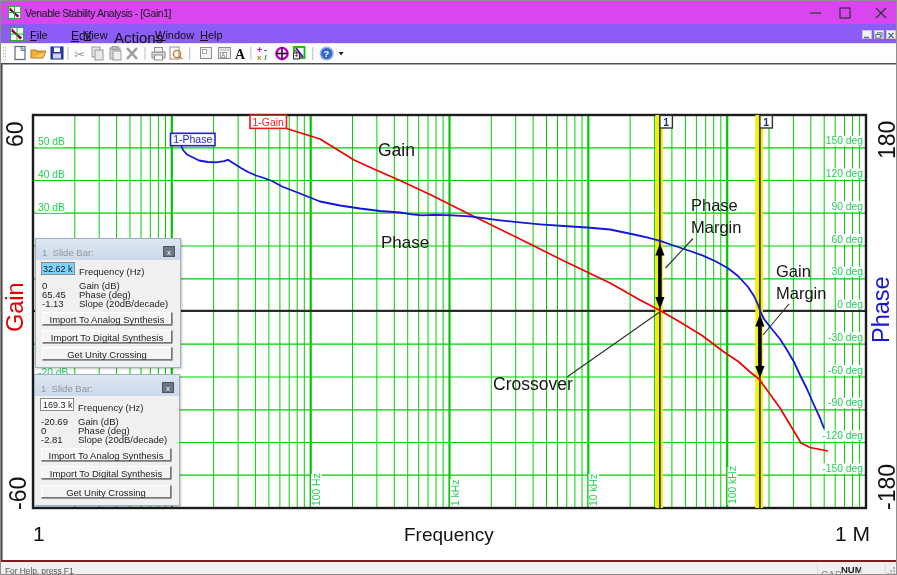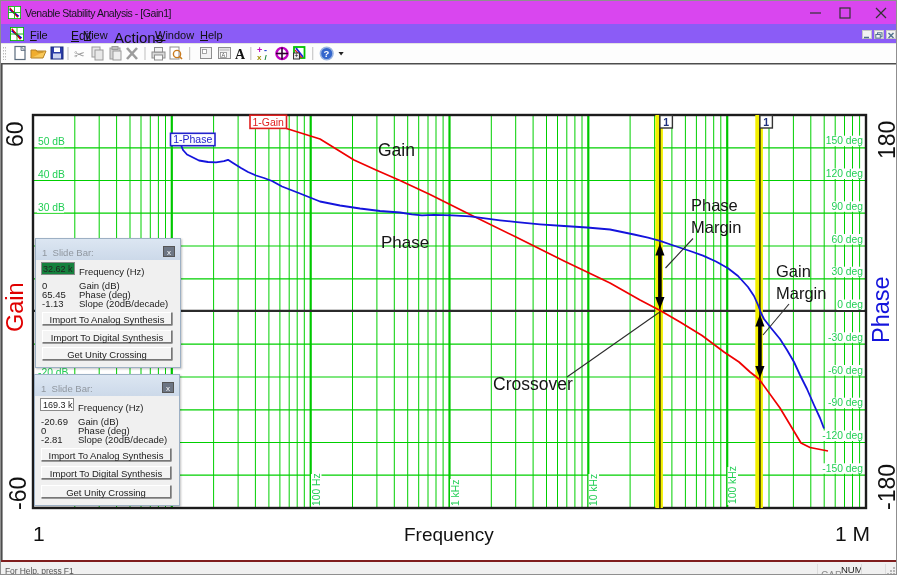--- a/index.html
+++ b/index.html
@@ -149,21 +149,21 @@
 <text transform="translate(889,343) rotate(-90)" font-size="23.5" fill="#1414dc">Phase</text>
 <text x="33" y="541" font-size="21" fill="#111">1</text>
 <text x="404" y="541" font-size="19" fill="#111">Frequency</text>
 <text x="835" y="541" font-size="21" fill="#111">1 M</text>
 </svg>
 <div style="position:absolute;left:35px;top:238px;width:146px;height:130px;background:#f0f0f0;border:1px solid #9db0c4;box-shadow:1px 1px 2px rgba(0,0,0,.25);z-index:5;font-family:'Liberation Sans',sans-serif">
 <div style="position:absolute;left:0;top:0;right:0;height:21px;background:linear-gradient(#dce6f2,#ccd9e9)">
 <span style="position:absolute;left:6px;top:8px;font-size:9.5px;color:#90979f">1&nbsp; Slide Bar:</span>
 <span style="position:absolute;right:5px;top:7px;width:12px;height:11px;background:#6d7684;color:#fff;font-size:8px;text-align:center;line-height:11px;border:1px solid #555">x</span>
 </div>
-<div style="position:absolute;left:5px;top:23px;width:34px;height:13px;background:#15803d;border:1px solid #8a8a8a;font-size:9px;white-space:nowrap;overflow:hidden;color:#222;padding-left:1px;line-height:12px">32.62 k</div>
+<div style="position:absolute;left:5px;top:23px;width:34px;height:13px;background:#7dd3fc;border:1px solid #8a8a8a;font-size:9px;white-space:nowrap;overflow:hidden;color:#222;padding-left:1px;line-height:12px">32.62 k</div>
 <span style="position:absolute;left:43px;top:27px;font-size:9.5px;color:#222">Frequency (Hz)</span>
 <span style="position:absolute;left:6px;top:41px;font-size:9.5px;color:#222">0</span>
     <span style="position:absolute;left:43px;top:41px;font-size:9.5px;color:#222">Gain (dB)</span>
 <span style="position:absolute;left:6px;top:50px;font-size:9.5px;color:#222">65.45</span>
     <span style="position:absolute;left:43px;top:50px;font-size:9.5px;color:#222">Phase (deg)</span>
 <span style="position:absolute;left:6px;top:59px;font-size:9.5px;color:#222">-1.13</span>
     <span style="position:absolute;left:43px;top:59px;font-size:9.5px;color:#222">Slope (20dB/decade)</span>
 <div style="position:absolute;left:6px;top:73px;width:130px;height:13px;background:#f4f4f4;border:1px solid #777;border-top-color:#fff;border-left-color:#fff;box-shadow:0.5px 0.5px 0 #444;font-size:9.5px;text-align:center;line-height:13px;color:#222">Import To Analog Synthesis</div>
 <div style="position:absolute;left:6px;top:91px;width:130px;height:13px;background:#f4f4f4;border:1px solid #777;border-top-color:#fff;border-left-color:#fff;box-shadow:0.5px 0.5px 0 #444;font-size:9.5px;text-align:center;line-height:13px;color:#222">Import To Digital Synthesis</div>
 <div style="position:absolute;left:6px;top:108px;width:130px;height:13px;background:#f4f4f4;border:1px solid #777;border-top-color:#fff;border-left-color:#fff;box-shadow:0.5px 0.5px 0 #444;font-size:9.5px;text-align:center;line-height:13px;color:#222">Get Unity Crossing</div>
@@ -315,21 +315,21 @@
         <circle cx="325.7" cy="9.5" r="6.3" fill="#3366cc" stroke="#9ab4e0" stroke-width="1.6"></circle>
         <text x="322.6" y="13" font-size="9.5" fill="#fff" font-weight="bold">?</text>
       </g>
 <path d="M337.5 8 h5.2 l-2.6 3.4 z" fill="#222"></path>
 </svg>
 </div>
 
 <div style="position:absolute;left:0;top:560px;width:897px;height:15px;background:#f0f0f0;border-top:2px solid #7f1d1d;z-index:10;font-size:11px;color:#444">
 <span style="position:absolute;left:5px;top:4px;font-size:8.5px;letter-spacing:-0.1px;color:#555">For Help, press F1</span>
 <span style="position:absolute;left:821px;top:8px;color:#8a8a8a;font-size:10px">CAP</span>
-<span style="position:absolute;left:841px;top:2px;color:#222;font-weight:normal;font-size:9.5px">NUM</span>
+<span style="position:absolute;left:841px;top:2px;color:#222;font-weight:bold;font-size:9.5px">NUM</span>
 <span style="position:absolute;left:864px;top:20px;color:#8a8a8a;font-size:10px">SCRL</span>
 <span style="position:absolute;left:817px;top:2px;width:1px;height:11px;background:#dcdcdc"></span>
 <span style="position:absolute;left:861px;top:2px;width:1px;height:11px;background:#dcdcdc"></span>
 <span style="position:absolute;left:885px;top:2px;width:1px;height:11px;background:#dcdcdc"></span>
 <svg width="9" height="9" style="position:absolute;left:887px;top:5px" viewBox="0 0 9 9">
       <g fill="#b5b5b5">
         <rect x="6" y="0" width="2" height="2"></rect>
         <rect x="6" y="3" width="2" height="2"></rect>
         <rect x="6" y="6" width="2" height="2"></rect>
         <rect x="3" y="3" width="2" height="2"></rect>

